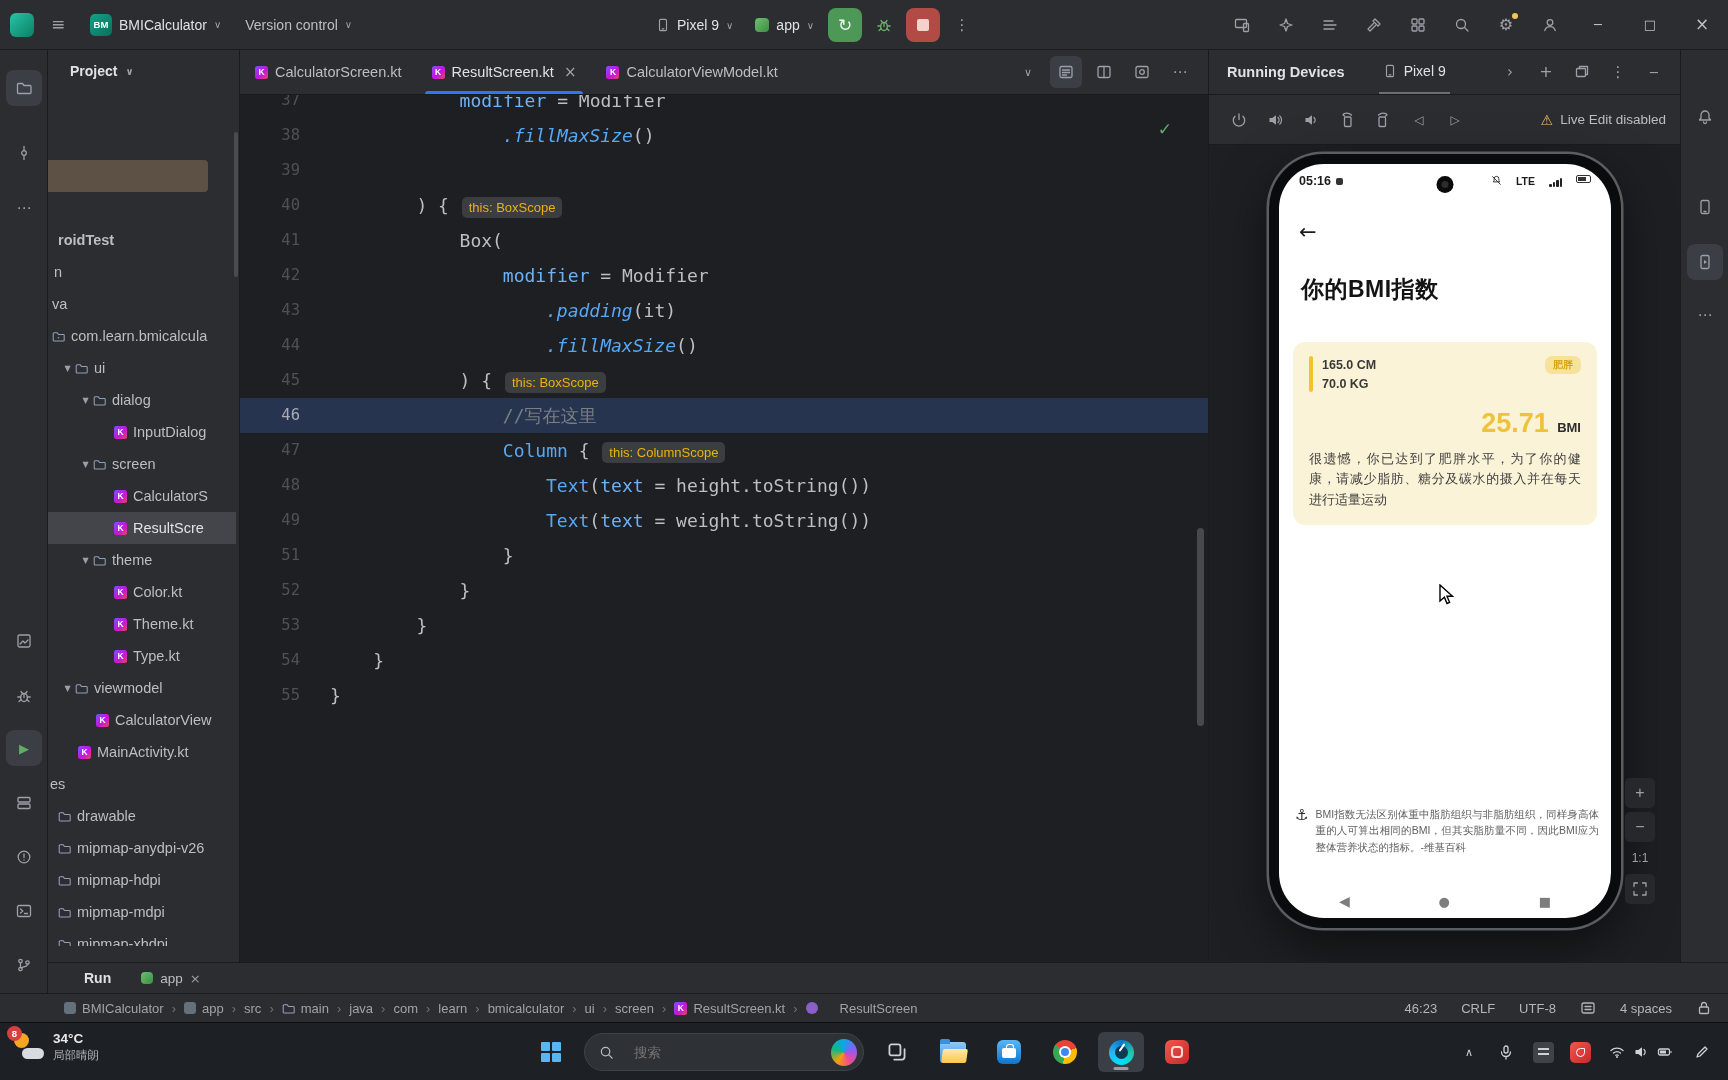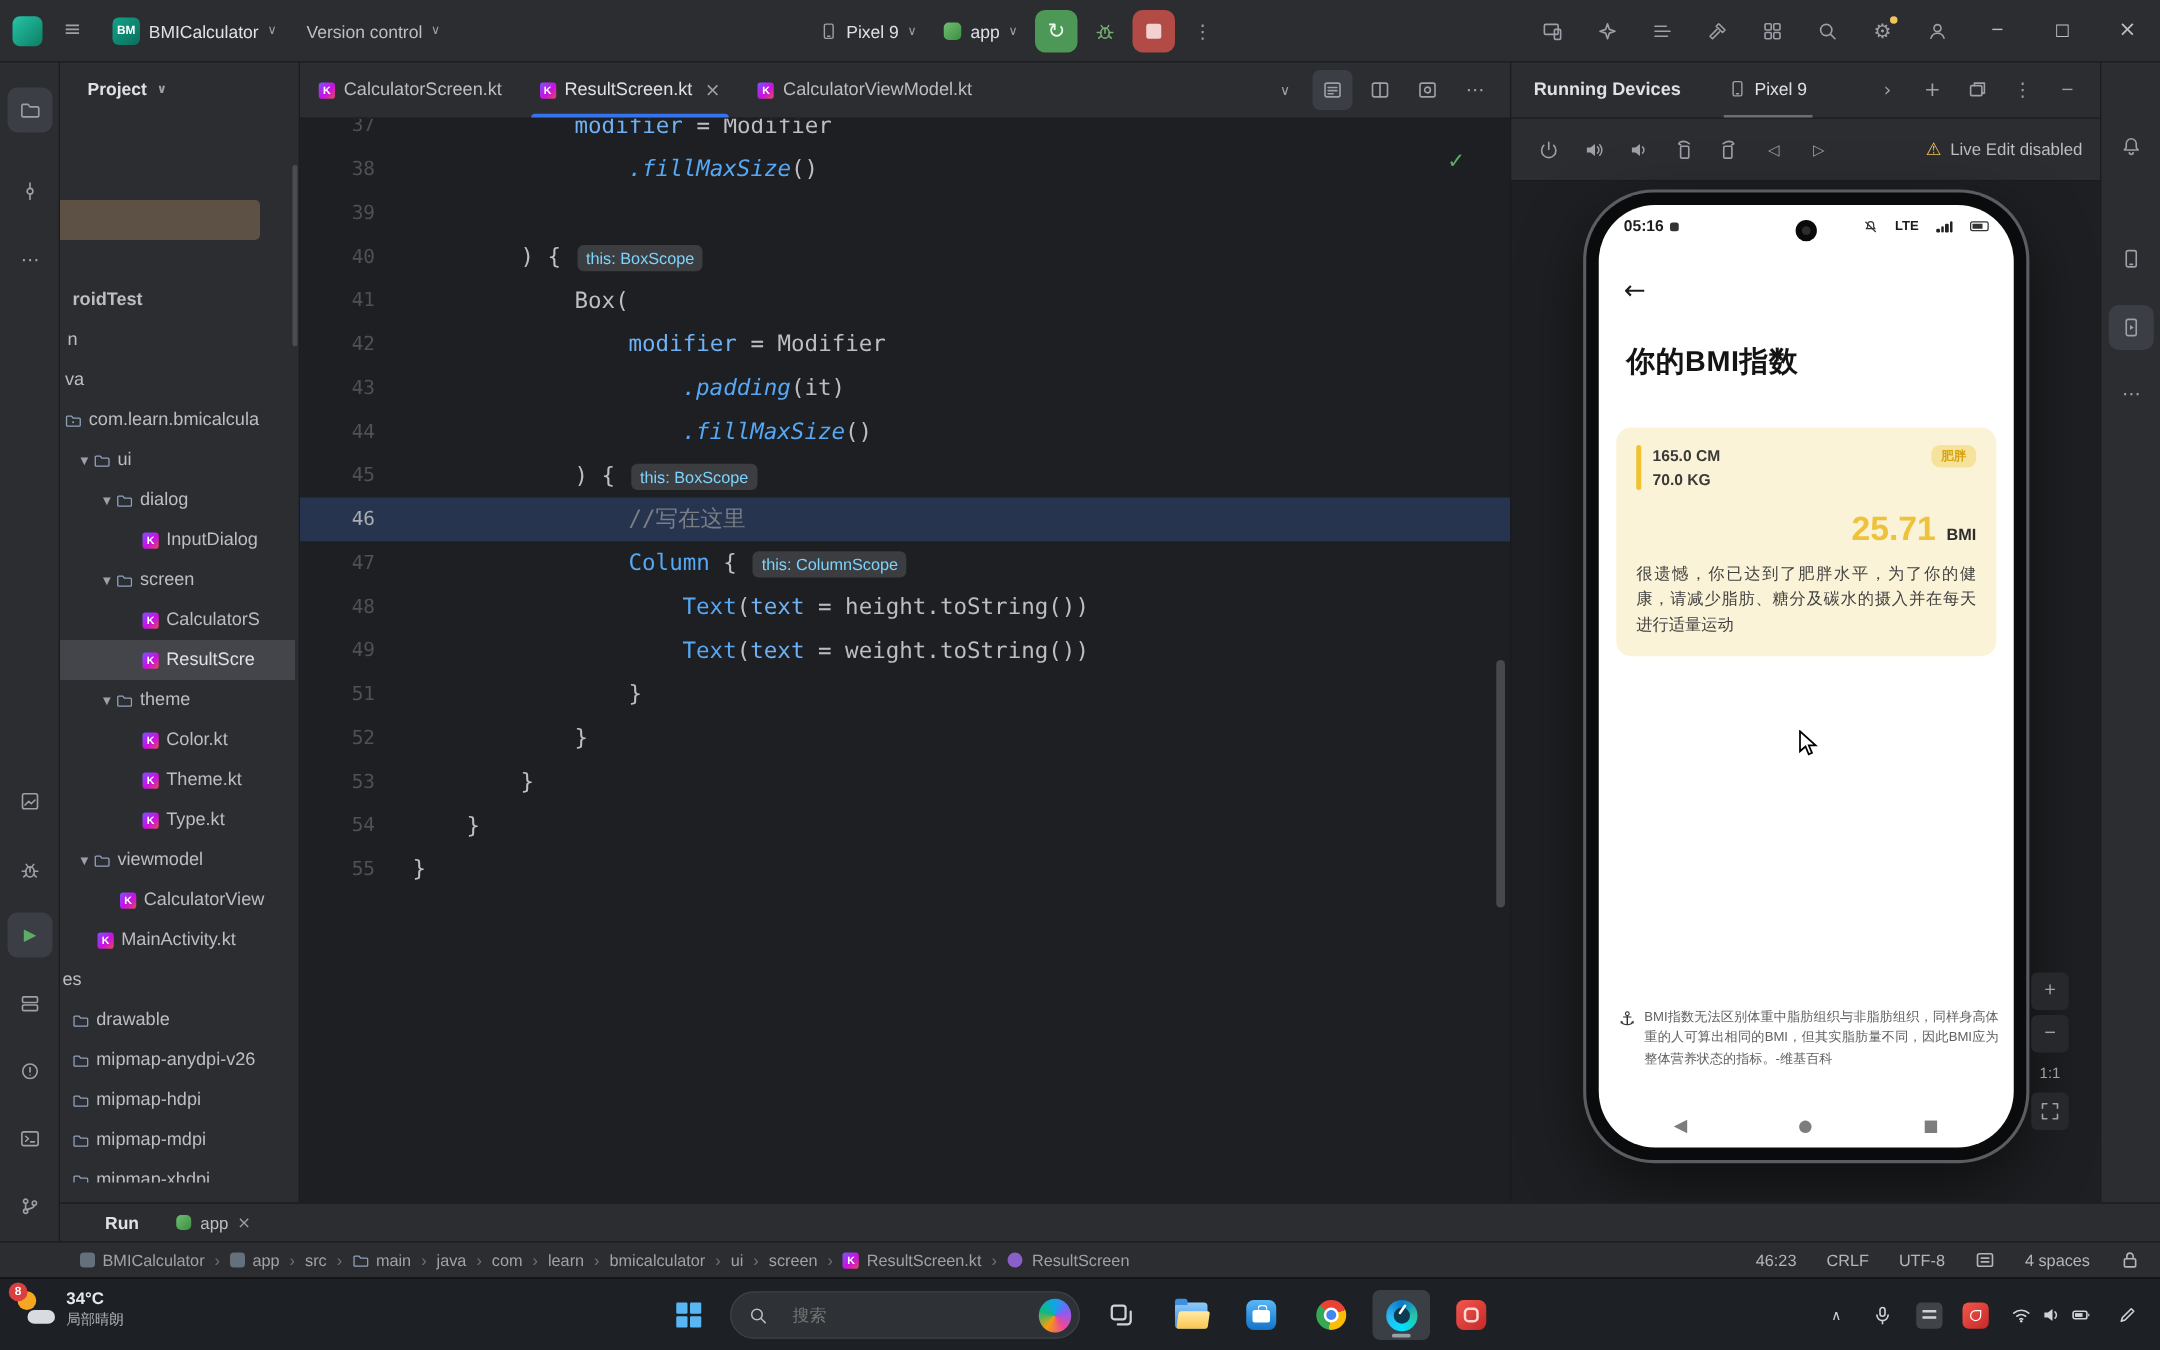--- a/index.html
+++ b/index.html
@@ -61,41 +61,41 @@
 .crow{display:flex;height:35px;line-height:35px;font-family:"DejaVu Sans Mono",monospace;font-size:18px;white-space:pre}
 .crow.caret{background:#263450}
 .ln{width:88px;text-align:right;padding-right:28px;color:#4e5157;font-size:15.5px;flex:none}
 .crow.caret .ln{color:#a9adb3}
 .tk-pl{color:#bcbec4}
 .tk-named{color:#6eb1f5}
 .tk-call{color:#56a8f5}
 .tk-ext{color:#56a8f5;font-style:italic}
 .tk-prop{color:#c77dbb}
 .tk-com{color:#7a7e85}
-.inlay{display:inline-block;background:#3b3d41;color:#7dd3fc;border-radius:5px;font-family:"Liberation Sans",sans-serif;font-size:13px;padding:0 7px;height:21px;line-height:21px;vertical-align:middle;margin-left:2px}
+.inlay{display:inline-block;background:#3b3d41;color:#eab308;border-radius:5px;font-family:"Liberation Sans",sans-serif;font-size:13px;padding:0 7px;height:21px;line-height:21px;vertical-align:middle;margin-left:2px}
 #inspectok{position:absolute;right:36px;top:26px;color:#5fad65;font-size:17px;font-weight:bold}
 #edscroll{position:absolute;right:4px;top:433px;width:7px;height:198px;border-radius:4px;background:#47494d}
 
 
 #devices{position:absolute;left:1208px;top:50px;width:472px;height:912px;background:#1e1f22;border-left:1px solid #1a1b1e}
 #devhead{height:45px;background:#2b2d30;border-bottom:1px solid #1a1b1e;display:flex;align-items:center;padding-left:18px}
 #devhead .title{font-size:14.5px;font-weight:bold;color:#dfe1e5}
 .rd-tab{display:flex;align-items:center;gap:7px;height:100%;margin-left:34px;padding:0 4px;border-bottom:2px solid #6a6e75;color:#dfe1e5;font-size:14px}
 #devheadicons{margin-left:auto;display:flex;align-items:center;gap:4px;padding-right:10px}
 #devtoolbar{height:50px;background:#2b2d30;border-bottom:1px solid #1a1b1e;display:flex;align-items:center;gap:4px;padding:0 14px}
 #liveedit{margin-left:auto;display:flex;align-items:center;gap:7px;font-size:13.5px;color:#bcbec4}
 .warnico{color:#f2c55c;font-size:14px;font-family:"DejaVu Sans",sans-serif}
 
 
 .phone{position:absolute;left:60px;top:104px;width:352px;height:774px;background:#0a0b0c;border-radius:54px;box-shadow:0 0 0 2.5px #5a5e63,0 18px 50px rgba(0,0,0,.55)}
 .screen{position:absolute;inset:10px;background:#fff;border-radius:45px;overflow:hidden;color:#1b1b1b}
 .cam{position:absolute;top:12px;left:50%;transform:translateX(-50%);width:17px;height:17px;border-radius:50%;background:#0a0a0a}
 .cam::after{content:'';position:absolute;inset:5px;border-radius:50%;background:#2c2c2c}
 .pstat{position:absolute;top:10px;left:0;right:0;display:flex;align-items:center;padding:0 20px;font-size:12.5px;font-weight:bold;color:#1c1c1c}
-.pstat .right{margin-left:auto;display:flex;align-items:center;gap:14px;font-size:10.5px}
+.pstat .right{margin-left:auto;display:flex;gap:14px;font-size:10.5px}
 .sbars{display:inline-flex;align-items:flex-end;gap:1px}
 .sbars i{width:2.5px;background:#222;border-radius:1px;display:inline-block}
 .pbatt{width:15px;height:8px;border:1.2px solid #333;border-radius:2px;position:relative}
 .pbatt::after{content:'';position:absolute;left:1px;top:1px;bottom:1px;width:8px;background:#333}
 .pback{position:absolute;top:56px;left:20px;font-size:21px;color:#1b1b1b;font-family:"DejaVu Sans",sans-serif}
 .ptitle{position:absolute;top:110px;left:22px;font-size:23px;font-weight:bold;color:#141414;letter-spacing:.5px}
 .pcard{position:absolute;top:178px;left:14px;right:14px;background:#fbf3d7;border-radius:12px;padding:14px 16px}
 .pc-top{display:flex;align-items:flex-start}
 .ybar{width:4px;height:36px;background:#f2c230;border-radius:2px;margin-right:9px}
 .stats div{font-size:12.5px;font-weight:bold;color:#3a3a3a;line-height:1.5}
@@ -791,21 +791,21 @@
         <span class="sep">›</span>
         <span style="display: inline-flex; align-items: center; gap: 6px;">
           <span>screen</span>
         </span>
         <span class="sep">›</span>
         <span style="display: inline-flex; align-items: center; gap: 6px;">
           <span class="kchip" style="margin-right: 0px;">K</span>
           <span>ResultScreen.kt</span>
         </span>
         <span class="sep">›</span>
-        <span style="display: inline-flex; align-items: center; gap: 8px;">
+        <span style="display: inline-flex; align-items: center; gap: 22px;">
           <span class="bc-func"></span>
           <span>ResultScreen</span>
         </span>
       </div>
     <div id="sbright">
       <span>46:23</span>
       <span>CRLF</span>
       <span>UTF-8</span>
       <span id="indentico" style="display:inline-flex">
           <svg viewBox="0 0 16 16" width="16" height="16" fill="none" stroke="currentColor" stroke-width="1.3" stroke-linecap="round" stroke-linejoin="round">

